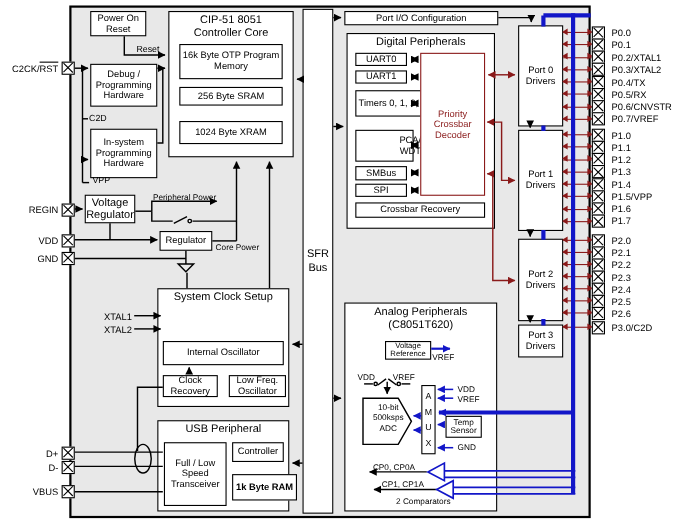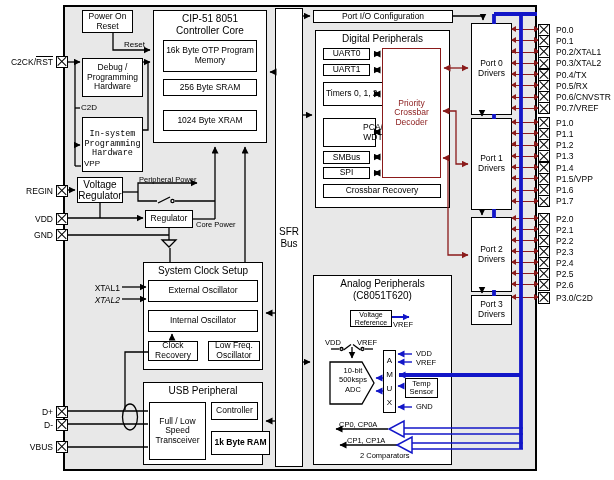--- a/index.html
+++ b/index.html
@@ -170,29 +170,28 @@
     <div class="ttl">
       <span>CIP-51 8051</span><br>
       <span>Controller Core</span>
     </div>
   </div>
   <div class="bx" style="left:163px;top:40px;width:94px;height:32px;">16k Byte OTP Program Memory</div>
   <div class="bx" style="left:163px;top:79px;width:94px;height:17px;">256 Byte SRAM</div>
   <div class="bx" style="left:163px;top:110px;width:94px;height:21px;">1024 Byte XRAM</div>
 
   <div class="bx" style="left:82px;top:58px;width:61px;height:39px;">Debug / Programming Hardware</div>
-  <div class="bx" style="left:82px;top:117px;width:61px;height:55px;font-family:Liberation Mono, monospace;">In-system Programming Hardware</div>
+  <div class="bx" style="left:82px;top:117px;width:61px;height:45px;">In-system Programming Hardware</div>
 
   <div class="bx" style="left:77px;top:177px;width:46px;height:26px;font-size:10px;">Voltage Regulator</div>
   <div class="bx" style="left:145px;top:210px;width:48px;height:18px;">Regulator</div>
 
   <div class="bx cont heavy" style="left:143px;top:262px;width:120px;height:108px;">
     <div class="ttl">System Clock Setup</div>
   </div>
-  <div class="bx" style="left:148px;top:280px;width:110px;height:22px;">External Oscillator</div>
   <div class="bx" style="left:148px;top:310px;width:110px;height:22px;">Internal Oscillator</div>
   <div class="bx" style="left:148px;top:341px;width:50px;height:20px;">Clock Recovery</div>
   <div class="bx" style="left:208px;top:341px;width:52px;height:20px;">Low Freq. Oscillator</div>
 
   <div class="bx cont heavy" style="left:143px;top:382px;width:120px;height:83px;">
     <div class="ttl">USB Peripheral</div>
   </div>
   <div class="bx" style="left:149px;top:402px;width:57px;height:58px;text-align:center;">Full / Low Speed Transceiver</div>
   <div class="bx" style="left:211px;top:402px;width:47px;height:18px;">Controller</div>
   <div class="bx" style="left:211px;top:431px;width:59px;height:24px;font-weight:bold;">1k Byte RAM</div>
@@ -258,21 +257,21 @@
     <span class="lbl">VDD</span>
     <span class="pinbox"></span>
   </div>
   <div class="lrow" style="top:229px;">
     <span class="lbl">GND</span>
     <span class="pinbox"></span>
   </div>
   <div class="lrow" style="top:282px;width:118px;">
     <span class="lbl">XTAL1</span>
   </div>
-  <div class="lrow" style="top:294px;width:118px;font-style:italic;">
+  <div class="lrow" style="top:294px;width:118px;">
     <span class="lbl">XTAL2</span>
   </div>
   <div class="lrow" style="top:406px;">
     <span class="lbl">D+</span>
     <span class="pinbox"></span>
   </div>
   <div class="lrow" style="top:419px;">
     <span class="lbl">D-</span>
     <span class="pinbox"></span>
   </div>

